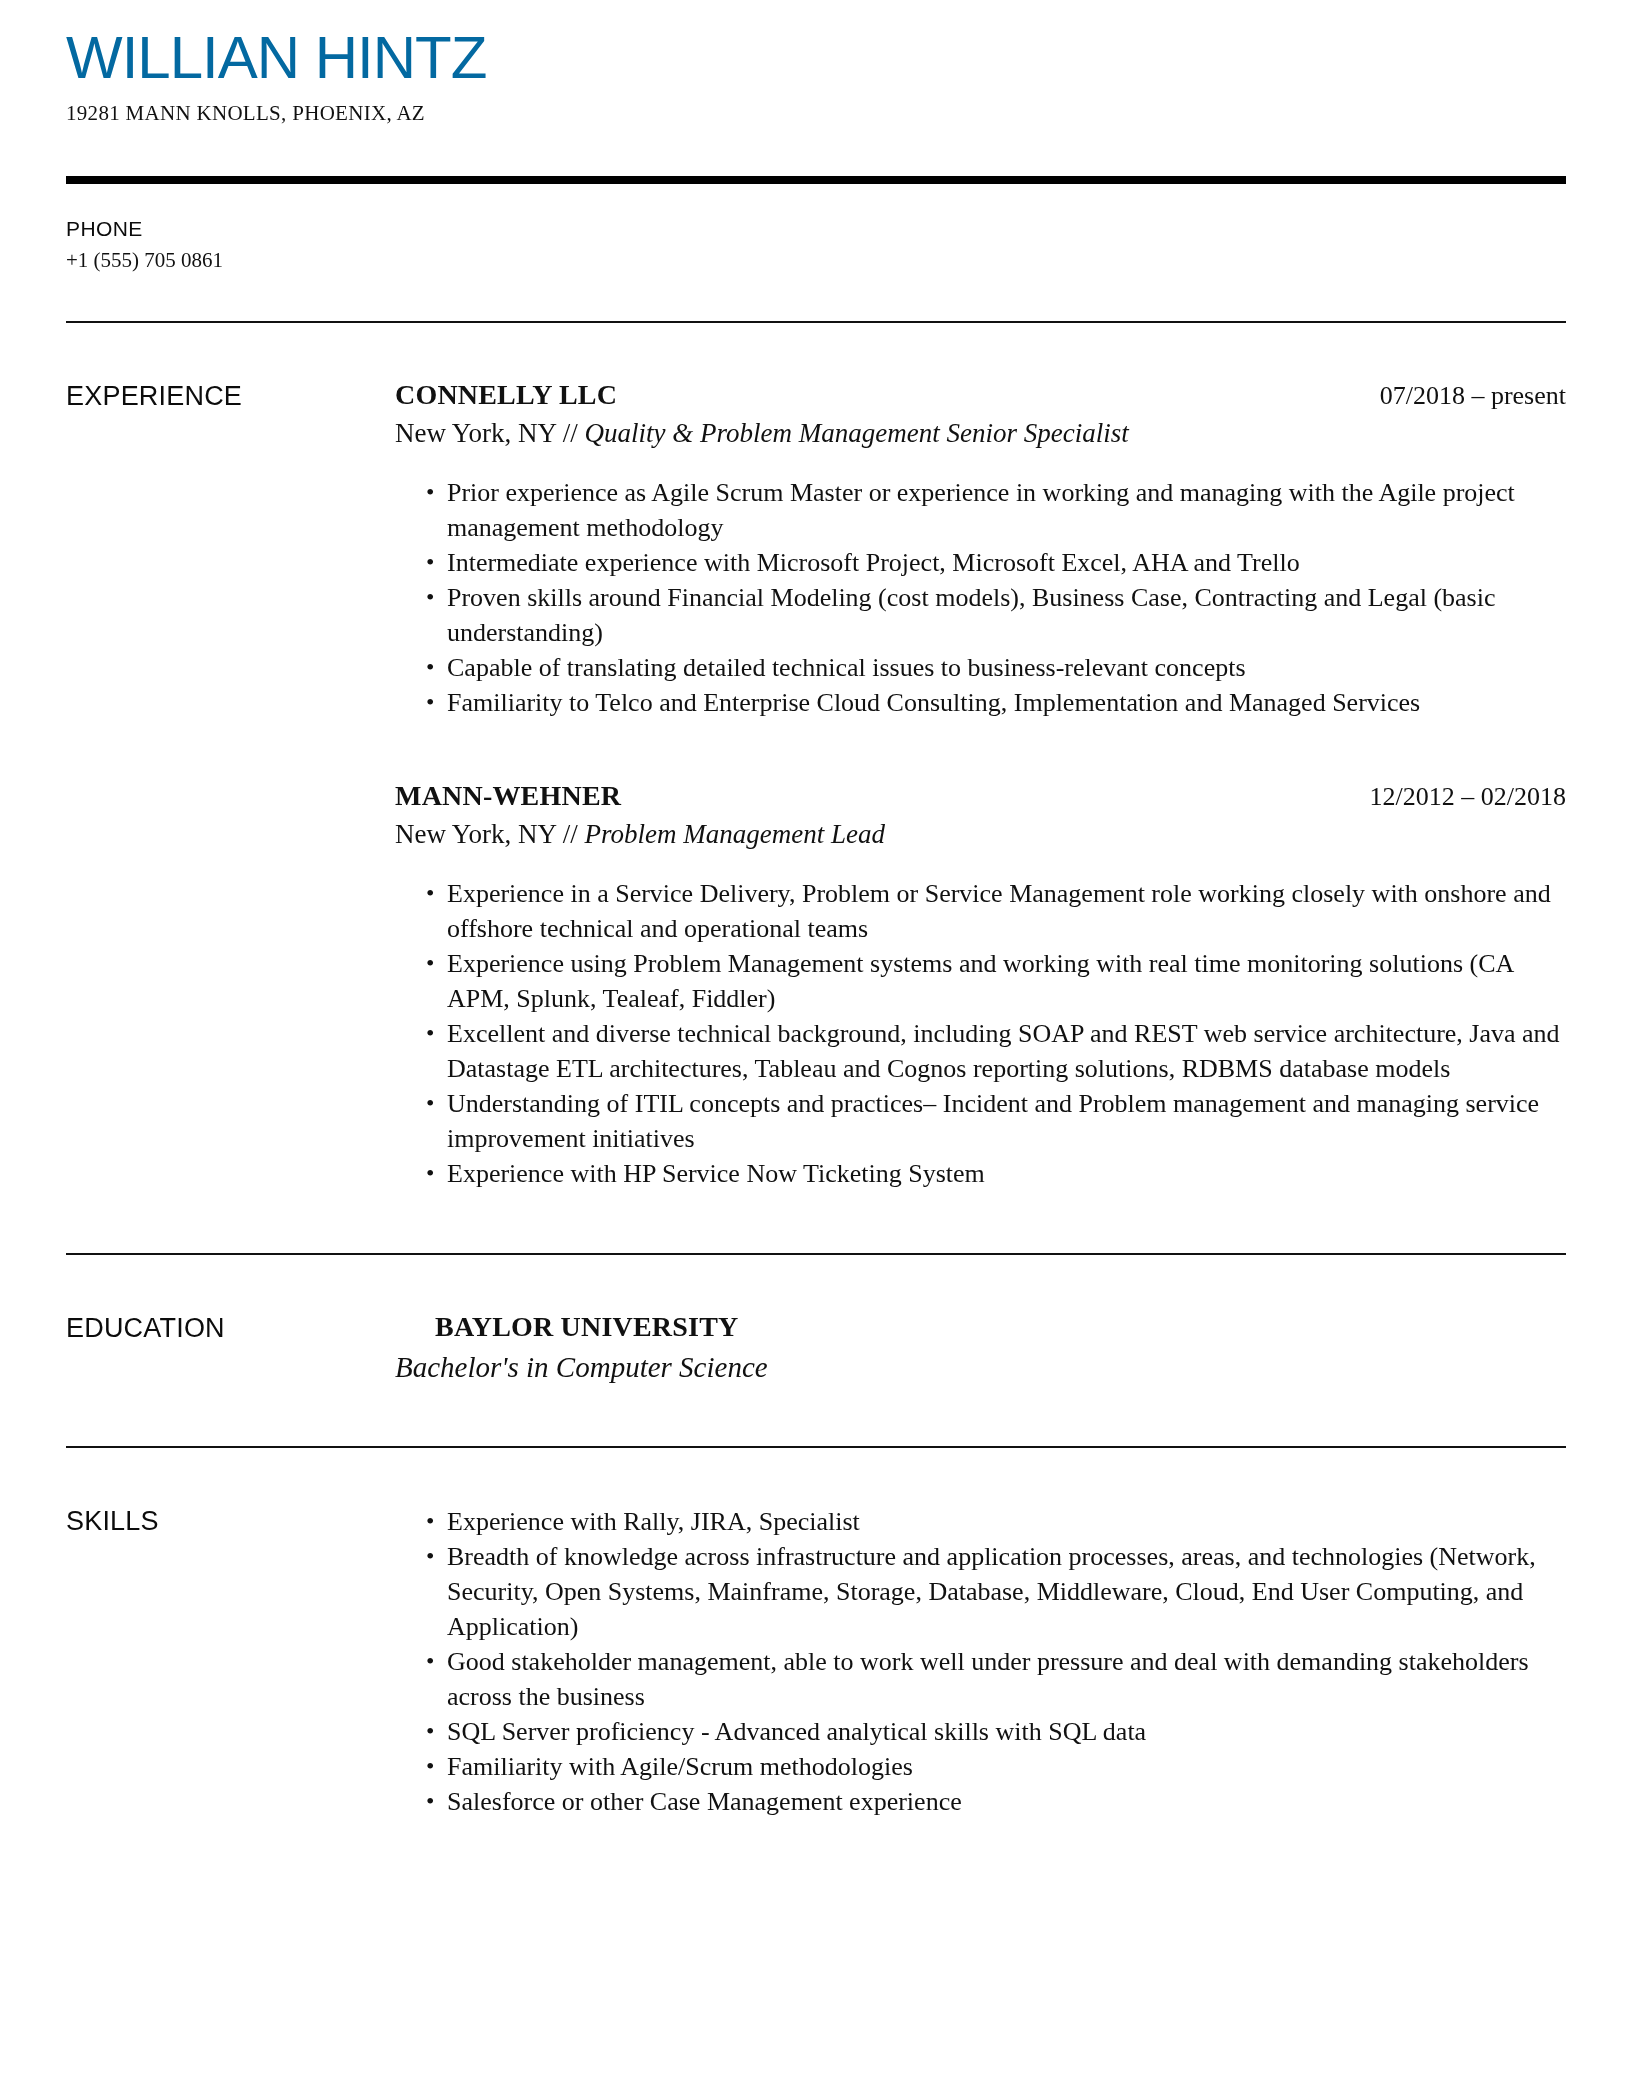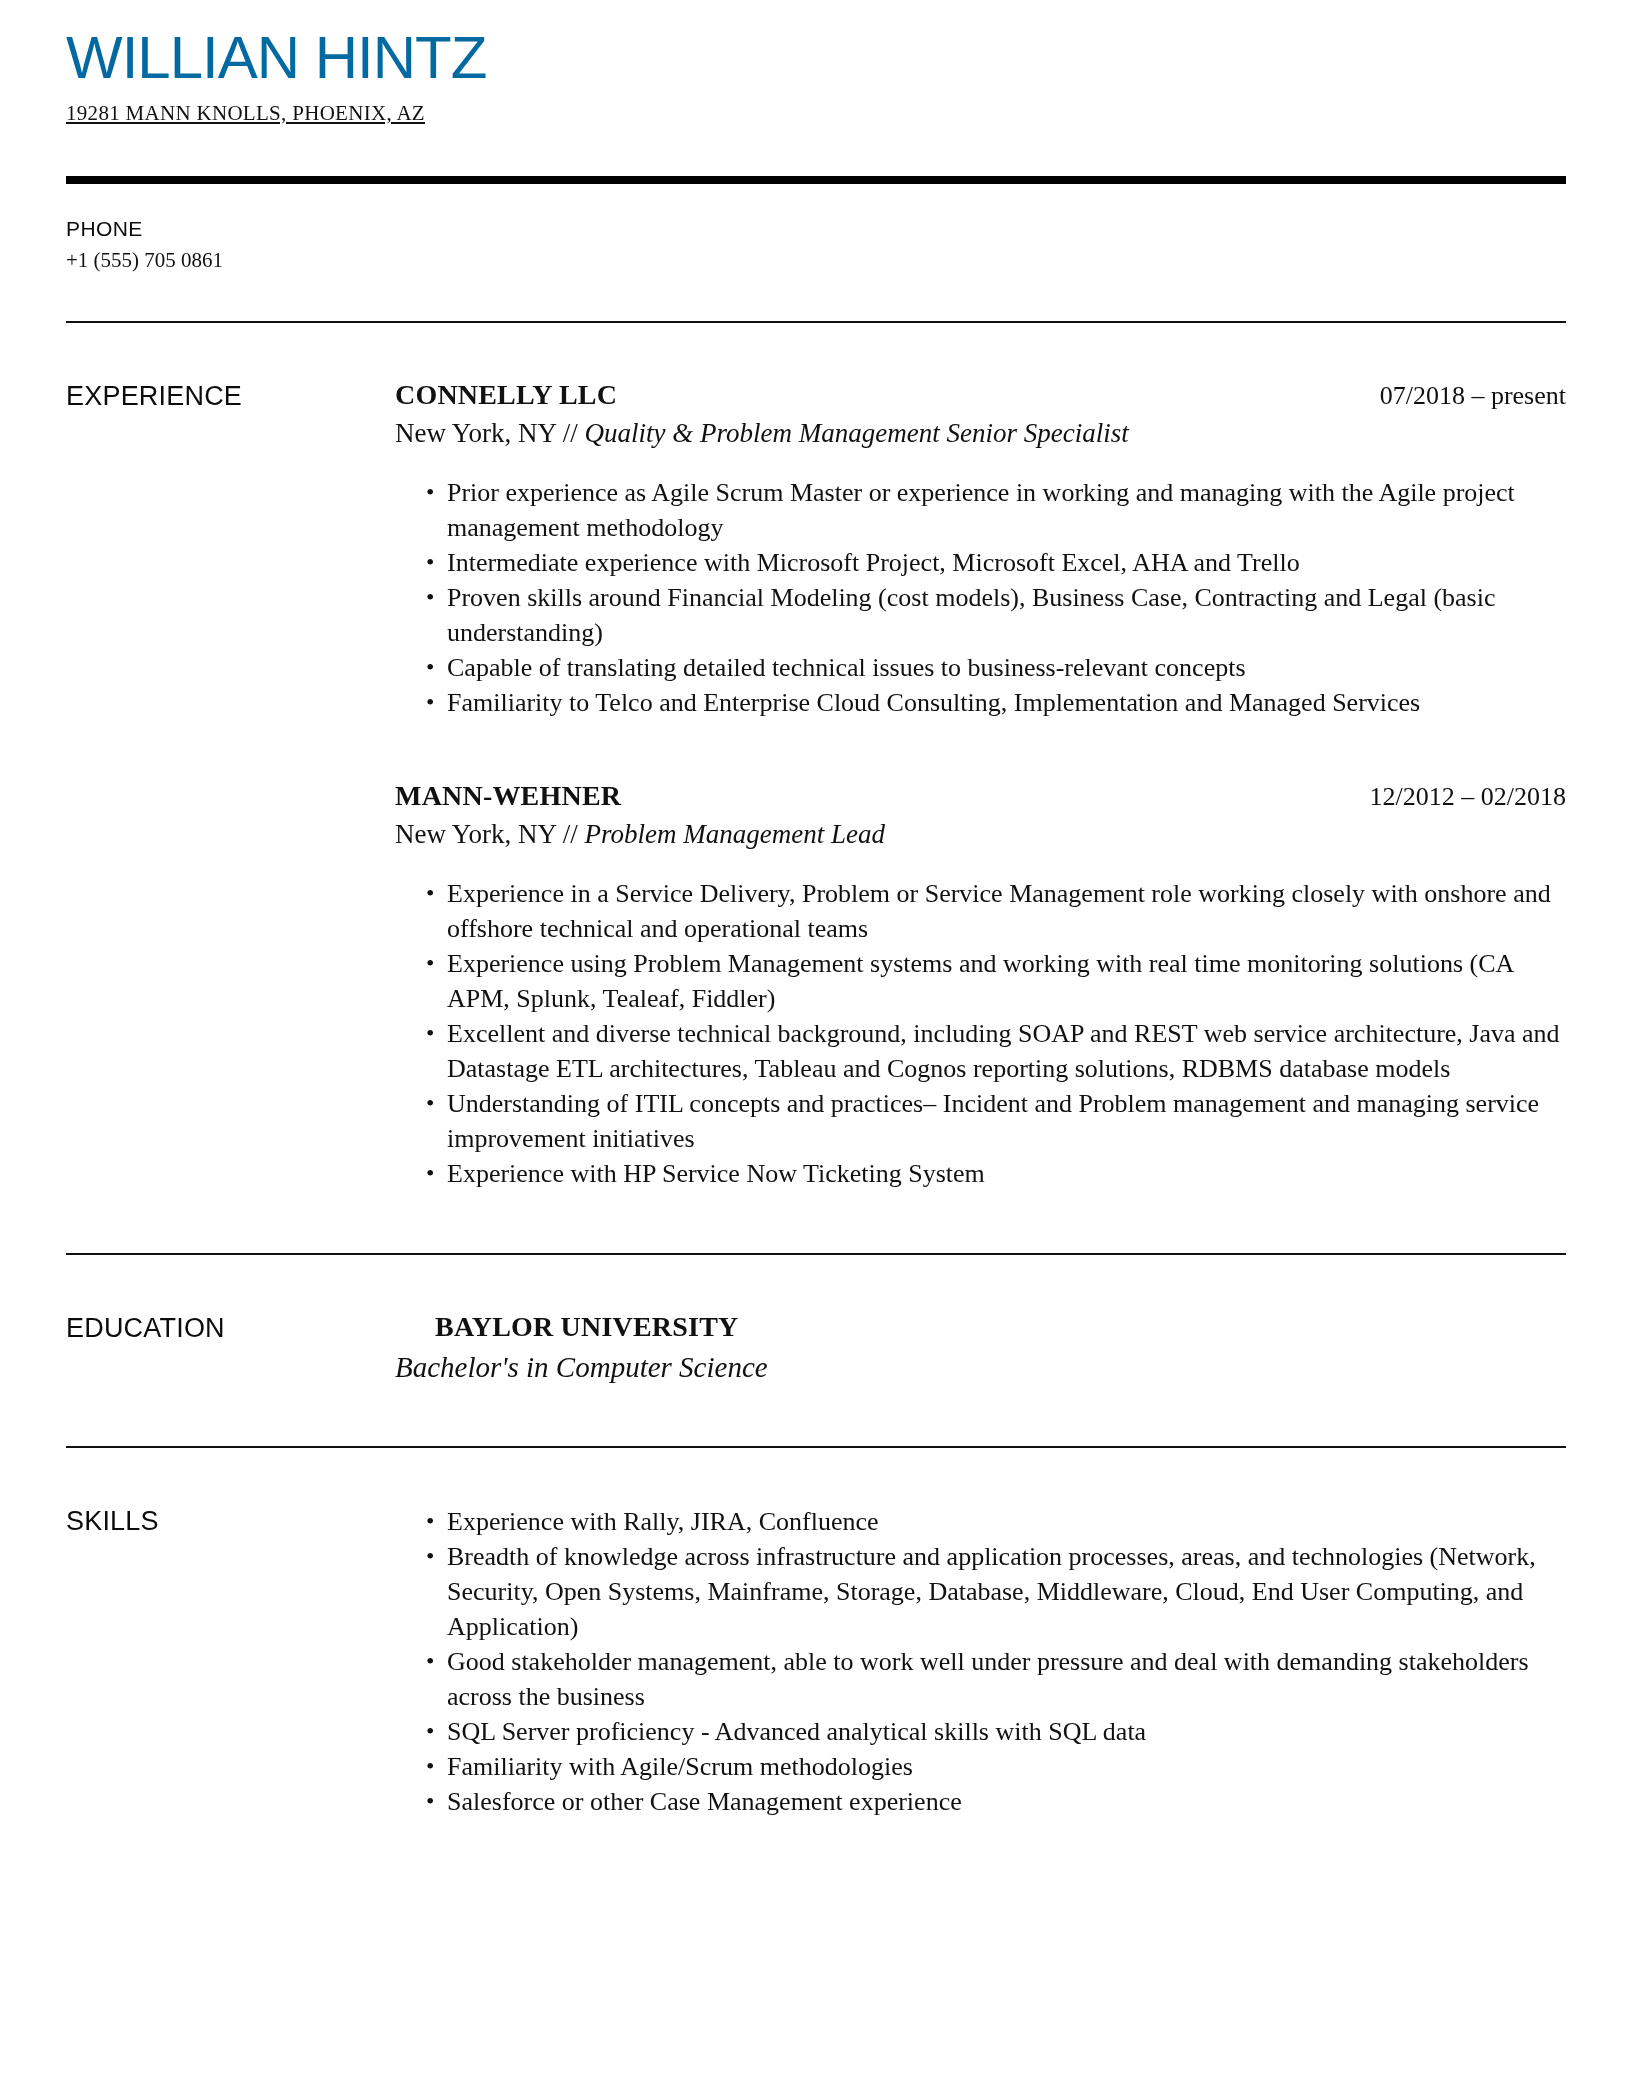--- a/index.html
+++ b/index.html
@@ -20,21 +20,20 @@
     font-weight: 400;
     letter-spacing: -1px;
     line-height: 1.05;
     color: #0369a1;
   }
   .address {
     margin-top: 12px;
     font-size: 21px;
     letter-spacing: 0.3px;
     color: #111111;
-    text-decoration: underline;
   }
   hr { border: 0; }
   .rule-thick {
     height: 8px;
     background: #000000;
     margin-top: 50px;
   }
   .contact { margin-top: 33px; }
   .phone-label {
     font-family: "Liberation Sans", sans-serif;
@@ -193,21 +192,21 @@
       <div class="degree">Bachelor's in Computer Science</div>
     </div>
   </div>
 
   <hr class="rule-thin between">
 
   <div class="section skills">
     <div class="section-label">SKILLS</div>
     <div class="section-content">
       <ul class="bullets">
-        <li>Experience with Rally, JIRA, Confluence</li>
+        <li>Experience with Rally, JIRA, Specialist</li>
         <li>Breadth of knowledge across infrastructure and application processes, areas, and technologies (Network, Security, Open Systems, Mainframe, Storage, Database, Middleware, Cloud, End User Computing, and Application)</li>
         <li>Good stakeholder management, able to work well under pressure and deal with demanding stakeholders across the business</li>
         <li>SQL Server proficiency - Advanced analytical skills with SQL data</li>
         <li>Familiarity with Agile/Scrum methodologies</li>
         <li>Salesforce or other Case Management experience</li>
       </ul>
     </div>
   </div>
 
 </div>

